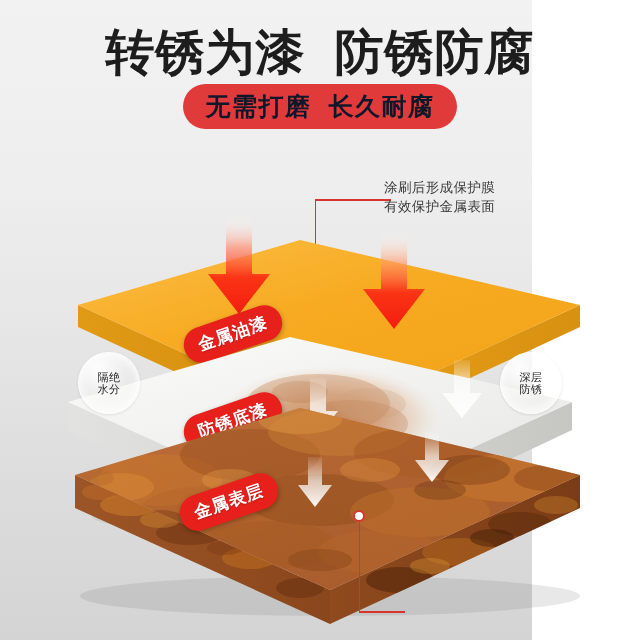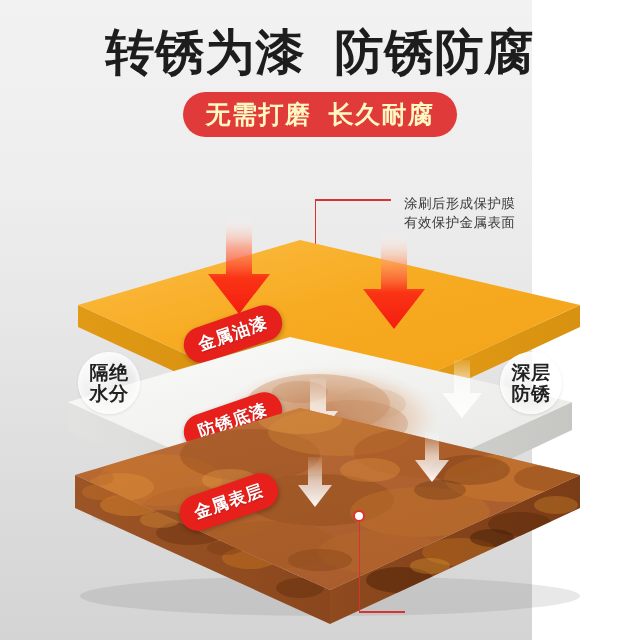--- a/index.html
+++ b/index.html
@@ -26,41 +26,41 @@
     position:absolute; left:0; top:26px; width:640px;
     text-align:center;
     font-size:49px; line-height:1.08;
     font-weight:bold;
     color:#1d1d1d;
     letter-spacing:1px;
     white-space:pre;
   }
   #subbadge {
     position:absolute;
-    left:183px; top:92px;
+    left:183px; top:84px;
     width:274px; height:45px;
     border-radius:23px;
     background:#e03a3a;
-    color:#fef9c3;
+    color:#0f172a;
     font-size:25px; font-weight:bold;
     letter-spacing:1.5px;
     display:flex; align-items:center; justify-content:center;
     white-space:pre;
   }
 
   
   .callout-text {
     position:absolute;
     font-size:13.5px;
     line-height:1.42;
     color:#3a3a3a;
     white-space:pre-line;
     letter-spacing:0.4px;
   }
-  #callout-top-text { left:404px; top:178px;margin-top:16px; }
+  #callout-top-text { left:384px; top:178px; }
   #callout-bottom-text { left:410px; top:604px; }
 
   .leader { position:absolute; background:#d8342f; }
   #leader-top-v { left:314.5px; top:200px; width:1.6px; height:72px; }
   #leader-top-h { left:314.5px; top:199px; width:76px; height:1.6px; }
   #leader-bot-v { left:358.5px; top:518px; width:1.6px; height:94px; }
   #leader-bot-h { left:358.5px; top:611px; width:46px; height:1.6px; }
 
   .hot-dot {
     position:absolute;
@@ -100,23 +100,23 @@
     border-radius:50%;
     background:
       radial-gradient(circle at 33% 28%, rgba(255,255,255,0.97) 0%, rgba(255,255,255,0.45) 36%, rgba(255,255,255,0.12) 62%, rgba(255,255,255,0.30) 100%);
     border:1px solid rgba(255,255,255,0.85);
     box-shadow:
       inset 0 -6px 10px rgba(255,255,255,0.55),
       inset 0 4px 8px rgba(255,255,255,0.8),
       0 1px 3px rgba(0,0,0,0.10);
     display:flex; align-items:center; justify-content:center;
     text-align:left;
-    font-size:19px;
+    font-size:11px;
     line-height:1.12;
-    font-weight:bold;
+    font-weight:normal;
     color:#222222;
     white-space:pre-line;
     letter-spacing:0.5px;
   }
   #bubble-left   { left:78px;  top:352px; }
   #bubble-right  { left:500px; top:352px; }
   #bubble-center { left:369px; top:396px; }
 
   
   .arrow { position:absolute; }

